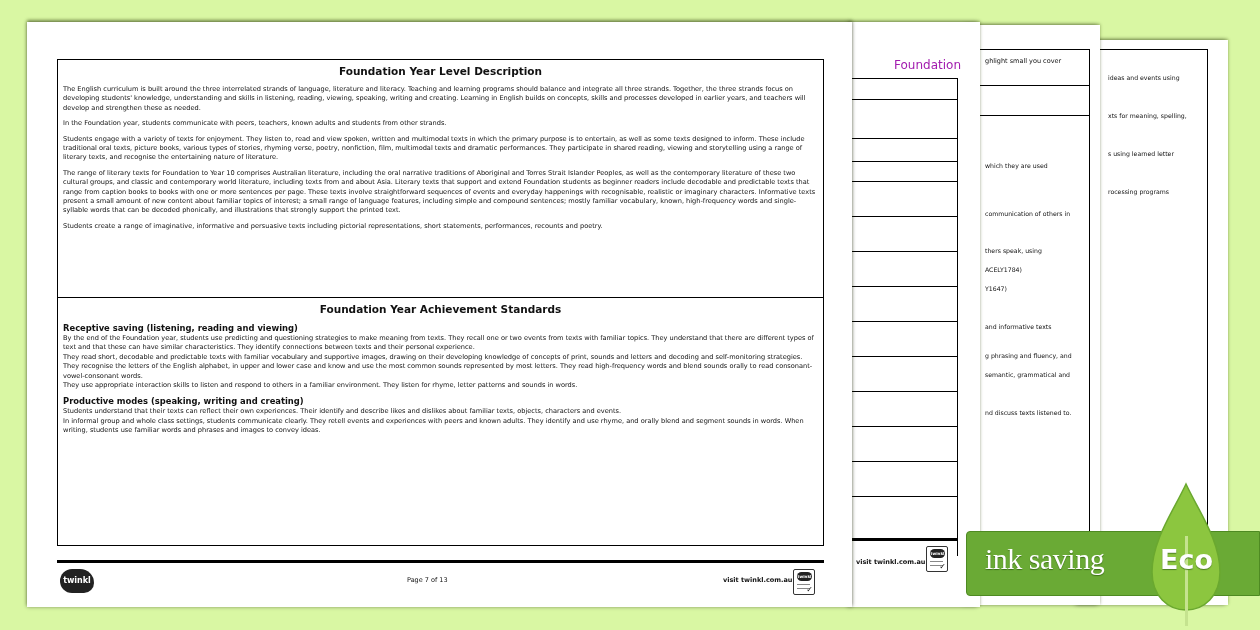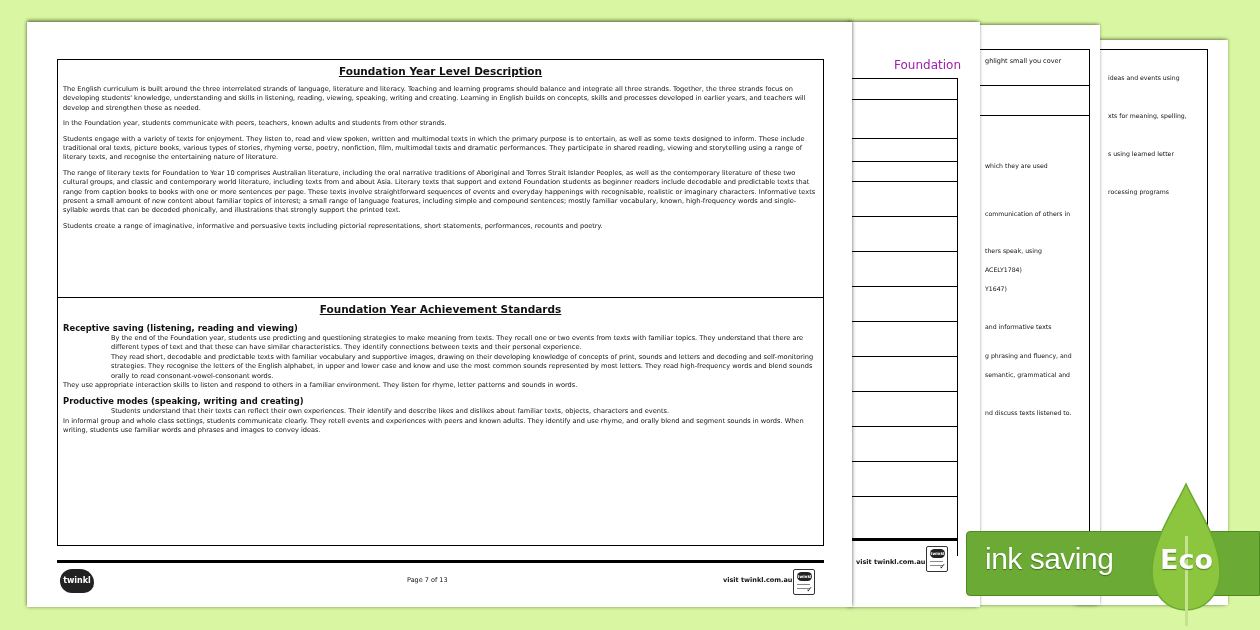--- a/index.html
+++ b/index.html
@@ -20,26 +20,26 @@
   #page3 { left: 965px; top: 25px; width: 135px; height: 580px; }
   #page2 { left: 850px; top: 22px; width: 130px; height: 585px; }
   #page1 { left: 27px; top: 22px; width: 825px; height: 585px; box-shadow: 0 0 4px rgba(0,0,0,0.35), 0 -2px 3px rgba(60,80,20,0.5); }
 
   .frame-box { position: absolute; border: 1px solid #000; }
 
   
   .p1-box { left: 30px; top: 37px; width: 767px; height: 487px; border: 1.5px solid #000; }
   .sec-title {
     text-align: center; font-weight: bold; font-size: 10.5px; color: #111;
-    margin-top: 5px; margin-bottom: 8px; text-decoration: underline;
+    margin-top: 5px; margin-bottom: 8px;
   }
   .sec1 { position: absolute; left: 0; top: 0; width: 100%; height: 238px; padding: 0 5px; border-bottom: 1.5px solid #000; }
   .sec2 { position: absolute; left: 0; top: 238px; width: 100%; height: 247px; padding: 0 5px; }
   .para { font-size: 6.6px; line-height: 9.4px; margin-bottom: 6px; color: #111; }
-  .para.tight { margin-bottom: 0; margin-left: 48px; }
+  .para.tight { margin-bottom: 0; }
   .subhead { font-weight: bold; font-size: 8.4px; margin-top: 2px; margin-bottom: 1px; }
 
   .footer-rule { position: absolute; left: 30px; top: 538px; width: 767px; height: 3px; background: #000; }
   .twinkl-logo {
     position: absolute; left: 33px; top: 547px; width: 34px; height: 24px;
     background: #222; border-radius: 12px 14px 10px 12px;
     color: #fff; font-size: 8px; font-weight: bold; line-height: 24px; text-align: center;
   }
   .page-num { position: absolute; left: 380px; top: 554px; font-size: 6.5px; }
   .visit { position: absolute; left: 696px; top: 554px; font-size: 6.5px; font-weight: bold; }
@@ -66,21 +66,21 @@
   .p4-box { position: absolute; left: 0; top: 9px; width: 130px; height: 513px; border: 1px solid #000; border-left: none; }
   .p4-line { position: absolute; left: 30px; font-size: 6.2px; white-space: nowrap; }
 
   
   .eco-band {
     position: absolute; left: 966px; top: 531px; width: 294px; height: 65px;
     background: #6aaa35; border: 1px solid #4e8a22; border-radius: 4px 0 0 4px;
   }
   .eco-text {
     position: absolute; left: 985px; top: 542px; font-size: 30px; color: #fff;
-    font-family: Liberation Sans, sans-serif; letter-spacing: -0.5px;
+    font-family: Liberation Serif, serif; letter-spacing: -0.5px;
     text-shadow: 0 1px 1px #3c6e18;
   }
   .eco-drop { position: absolute; left: 1146px; top: 480px; width: 80px; height: 150px; }
   .eco-label {
     position: absolute; left: 1160px; top: 544px; font-size: 27px; font-weight: bold; color: #fff;
     text-shadow: 0 1px 1px #4b7d22;
   }
 </style>
 </head>
 <body>

